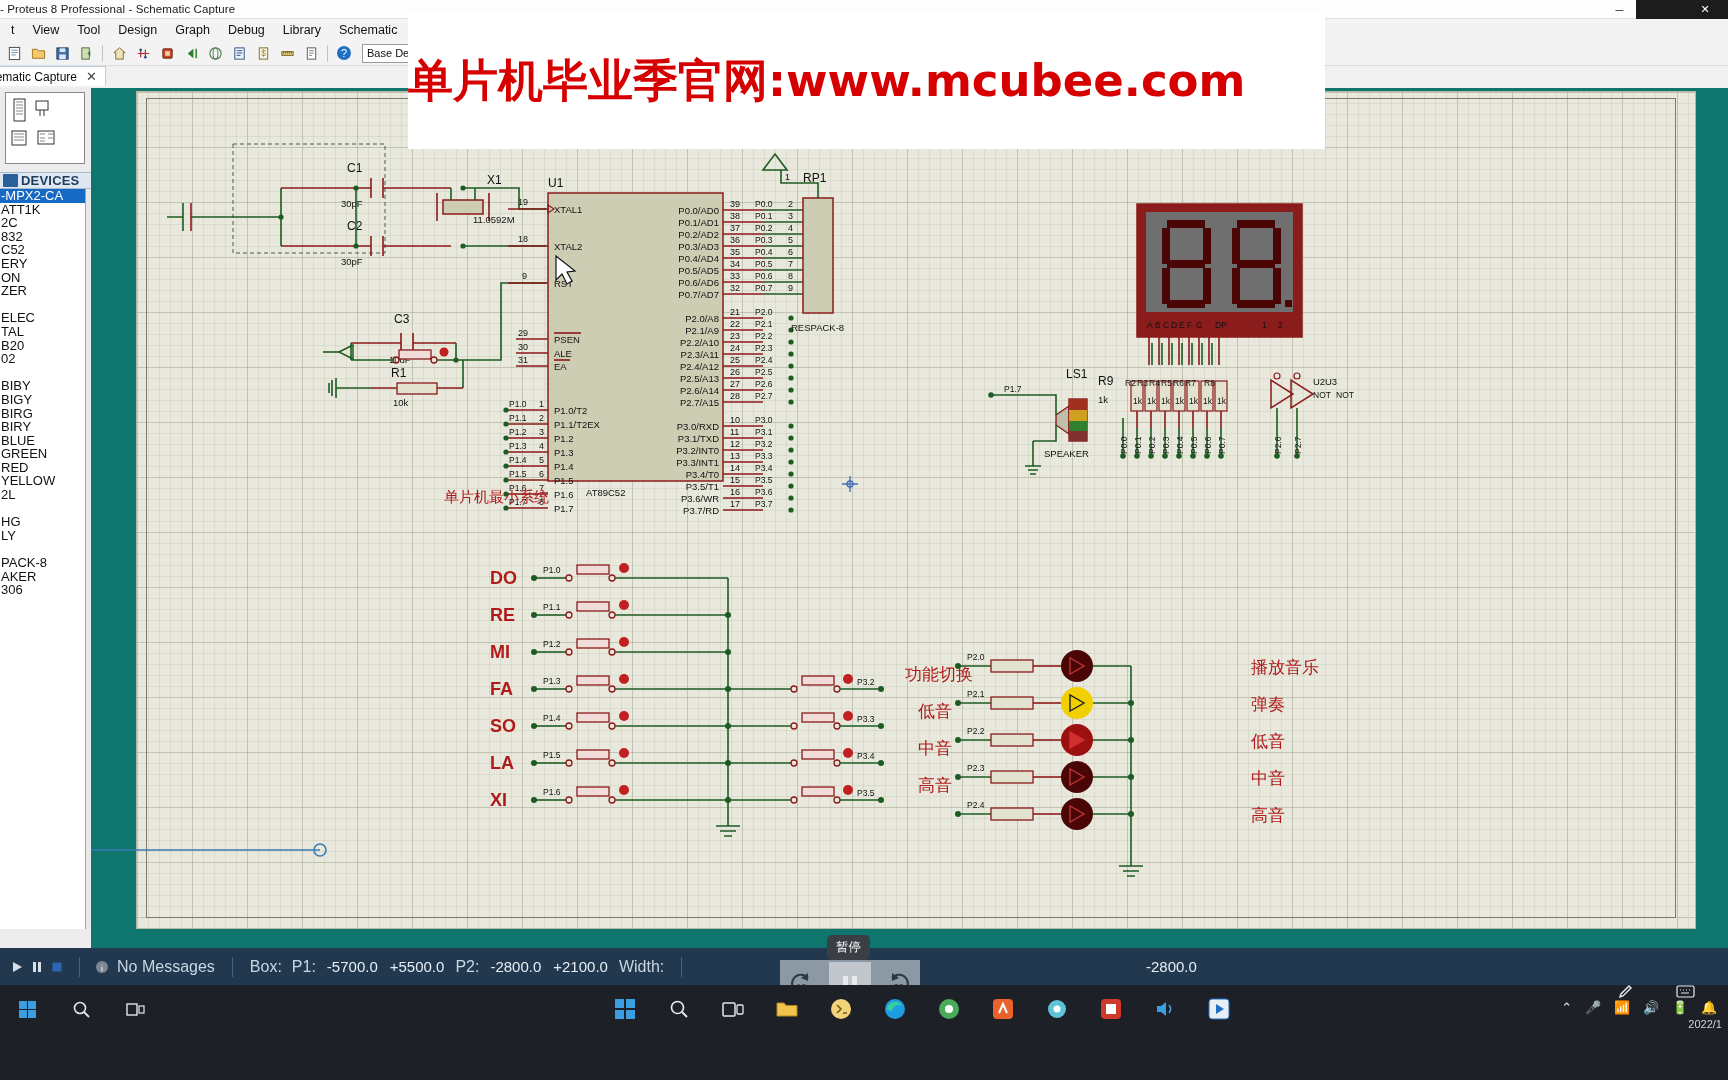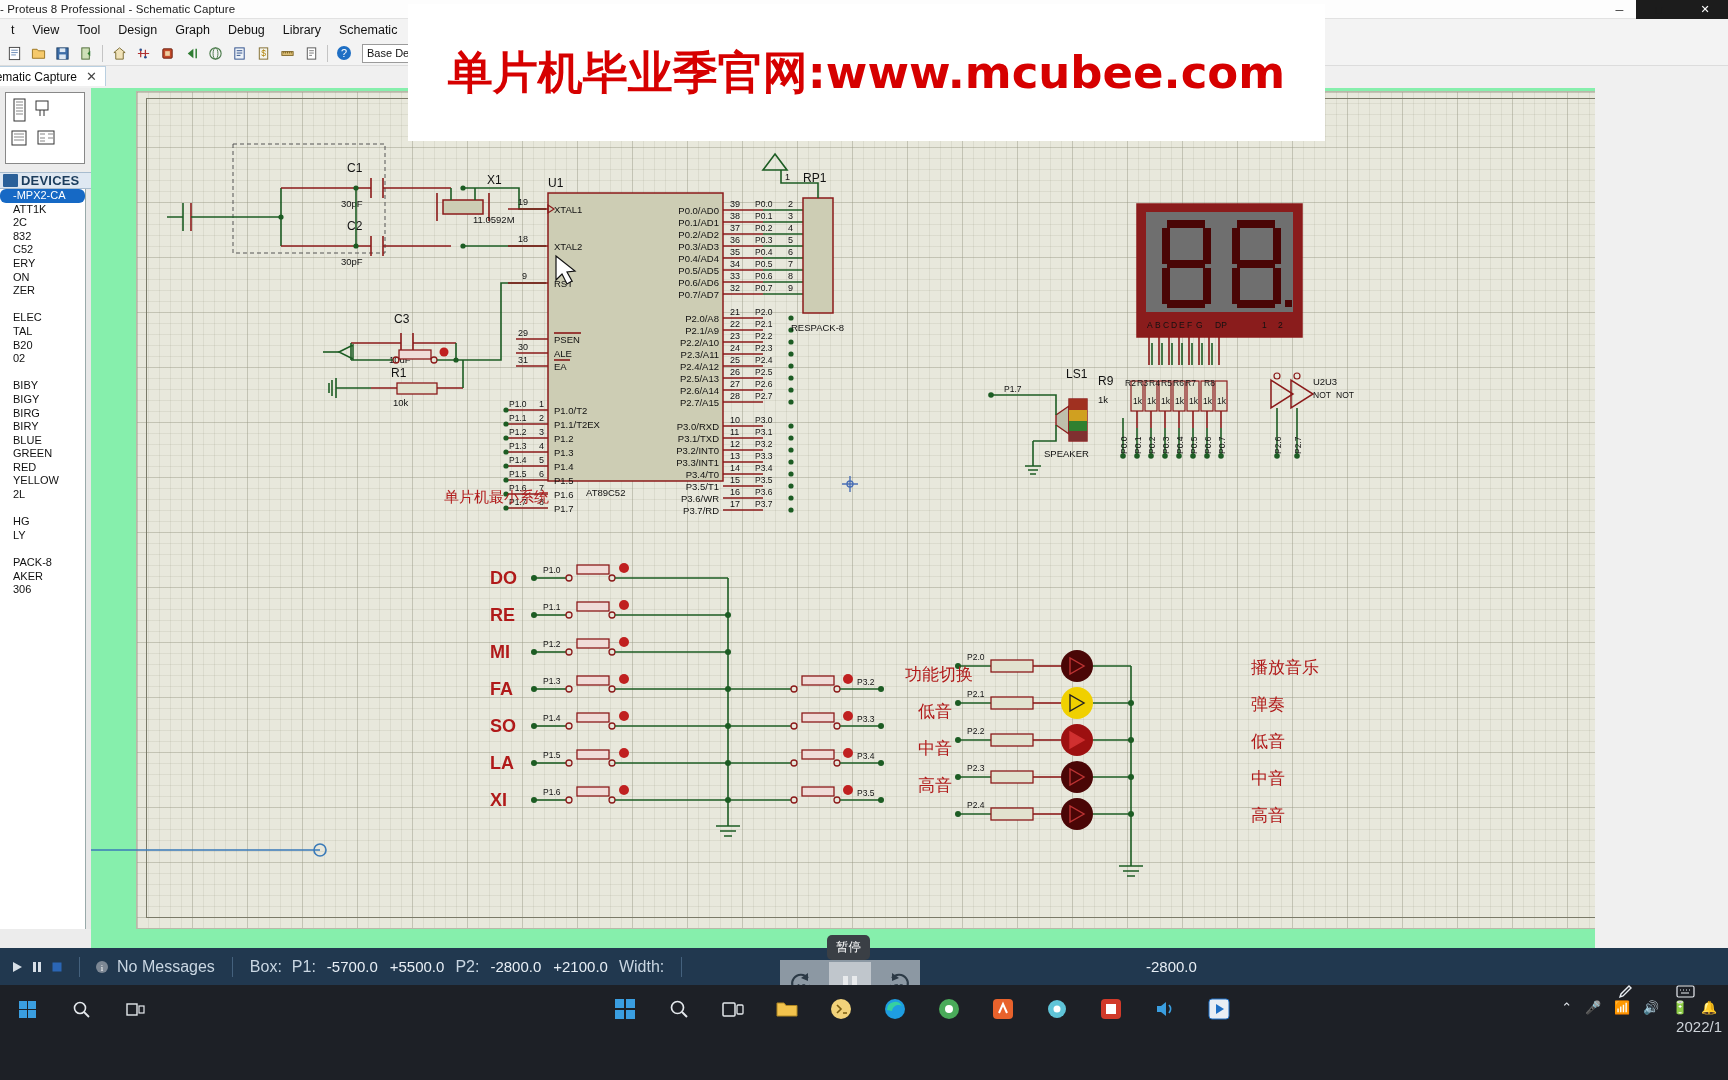--- a/index.html
+++ b/index.html
@@ -48,28 +48,28 @@
   
   #leftpanel{ position:absolute;left:0;top:88px;width:91px;height:860px;background:#ececec;}
   #preview-box{ position:absolute;left:5px;top:4px;width:80px;height:72px;background:#fff;
        border:1px solid #888; overflow:hidden;}
   #dev-hdr{ position:absolute;left:0;top:84px;width:91px;height:17px;background:#dfe8f2;
        border-top:1px solid #a8bccf;border-bottom:1px solid #a8bccf; display:flex;align-items:center;}
   #dev-hdr .dhi{ width:15px;height:13px;background:#2a6099;margin:0 3px;border-radius:1px;}
   #dev-hdr .dht{ font-size:13px;color:#1b3c5c;font-weight:bold;letter-spacing:.2px;}
   #dev-list{ position:absolute;left:0;top:101px;width:86px;height:740px;background:#fff;
        border-right:1px solid #9aa;overflow:hidden;}
-  #dev-list .di{ font-size:11px;color:#111;height:13.6px;line-height:13.6px;padding-left:13px;white-space:nowrap;border-radius:6px;}
+  #dev-list .di{ font-size:13px;color:#111;height:13.6px;line-height:13.6px;padding-left:1px;white-space:nowrap;}
   #dev-list .di.sel{ background:#1669c5;color:#fff;}
   #dev-list .di.gap{ height:13.6px; }
   #leftscroll{ position:absolute;left:86px;top:101px;width:5px;height:740px;background:#e8e8e8;}
 
   
-  #canvas{ position:absolute;left:91px;top:88px;width:1504px;height:860px;
-           background:#86efac; overflow:hidden;}
+  #canvas{ position:absolute;left:91px;top:88px;width:1637px;height:860px;
+           background:#0f766e; overflow:hidden;}
   #sheet{ position:absolute;left:45px;top:3px;width:1560px;height:838px;
      background:#e8e8dc;
      background-image:
        linear-gradient(to right, rgba(150,150,130,.34) 1px, transparent 1px),
        linear-gradient(to bottom, rgba(150,150,130,.34) 1px, transparent 1px),
        linear-gradient(to right, rgba(150,150,130,.16) 1px, transparent 1px),
        linear-gradient(to bottom, rgba(150,150,130,.16) 1px, transparent 1px);
      background-size: 55px 55px, 55px 55px, 11px 11px, 11px 11px;
      border:1px solid #b8b8a8;}
   #sheet-border{ position:absolute;left:55px;top:10px;width:1530px;height:820px;border:1px solid #7a7a68;}
@@ -87,28 +87,28 @@
   
   #playback{ position:absolute;left:780px;top:960px;width:140px;height:48px;
      background:rgba(230,232,234,.55); display:flex;align-items:center;justify-content:center;gap:6px;}
   .pbbtn{ width:44px;height:44px;display:flex;align-items:center;justify-content:center;
      color:#2c3a46;font-size:12px;position:relative;}
   .pbbtn.active{ background:rgba(255,255,255,.45);}
   #tooltip-pause{ position:absolute;left:827px;top:935px;background:#3a3f45;color:#fff;
      border-radius:5px;padding:4px 9px;font-size:12.5px;}
 
   
-  #banner{ position:absolute;left:408px;top:4px;width:917px;height:137px;background:#fff;
-     display:flex;align-items:center;justify-content:center;}
+  #banner{ position:absolute;left:408px;top:12px;width:917px;height:137px;background:#fff;
+     display:flex;align-items:center;}
   #banner .btxt{ color:#d60000;font-size:45px;font-weight:bold;white-space:nowrap;font-family:"DejaVu Sans",sans-serif;}
 
   
   #taskbar{ position:absolute;left:0;top:985px;width:1728px;height:95px;background:#1d2026;}
   #tray{ position:absolute;right:10px;top:985px;height:44px;display:flex;align-items:center;gap:13px;color:#dfe3e8;font-size:13px;}
-  #trayclock{ position:absolute;right:6px;top:1018px;font-size:15px;color:#cfd4da;}
+  #trayclock{ position:absolute;right:6px;top:1018px;font-size:11px;color:#cfd4da;}
   #tb-icons{ position:absolute;left:0;top:985px;width:1728px;height:48px;display:flex;align-items:center;}
   .tbico{ width:42px;height:36px;margin:0 6px;display:flex;align-items:center;justify-content:center;
           border-radius:5px;font-size:17px;}
   #tb-center{ position:absolute;left:598px;top:985px;height:48px;display:flex;align-items:center;}
   #pen-ic{ position:absolute;left:1612px;top:978px;width:26px;height:26px;display:flex;align-items:center;justify-content:center;color:#e9edf2;font-size:15px;}
   #kb-ic{ position:absolute;left:1672px;top:978px;width:26px;height:26px;display:flex;align-items:center;justify-content:center;color:#e9edf2;font-size:15px;}
 
   
   .st{ font-family:"Liberation Sans", sans-serif; }
 </style>

